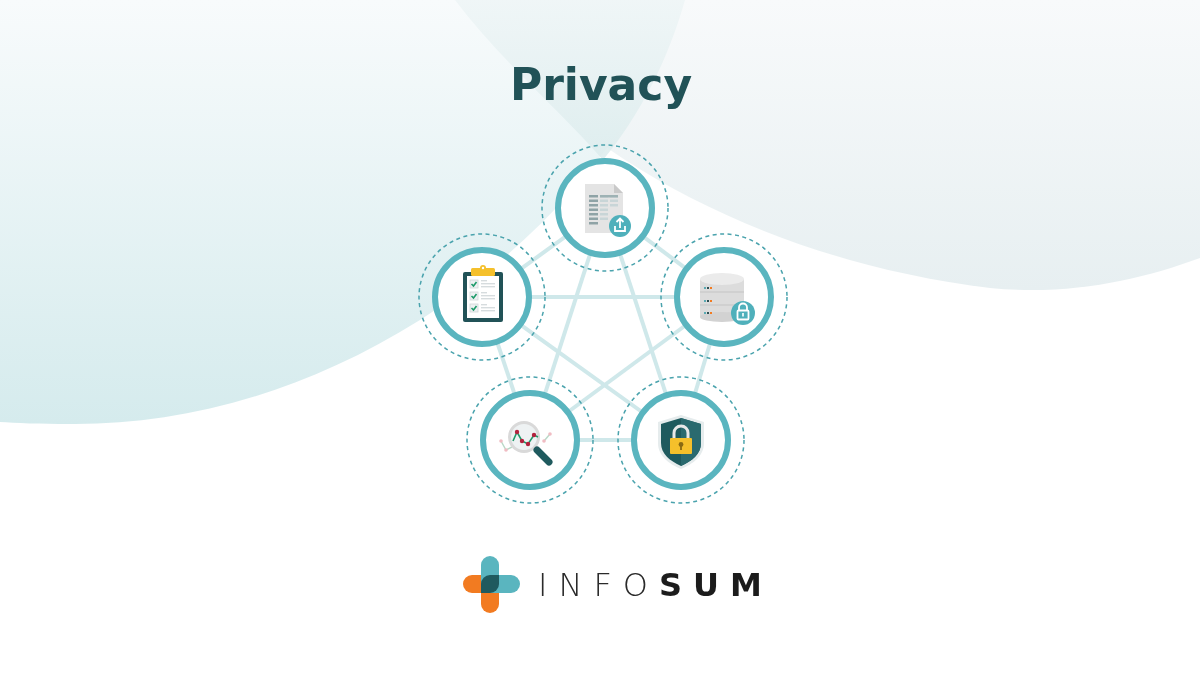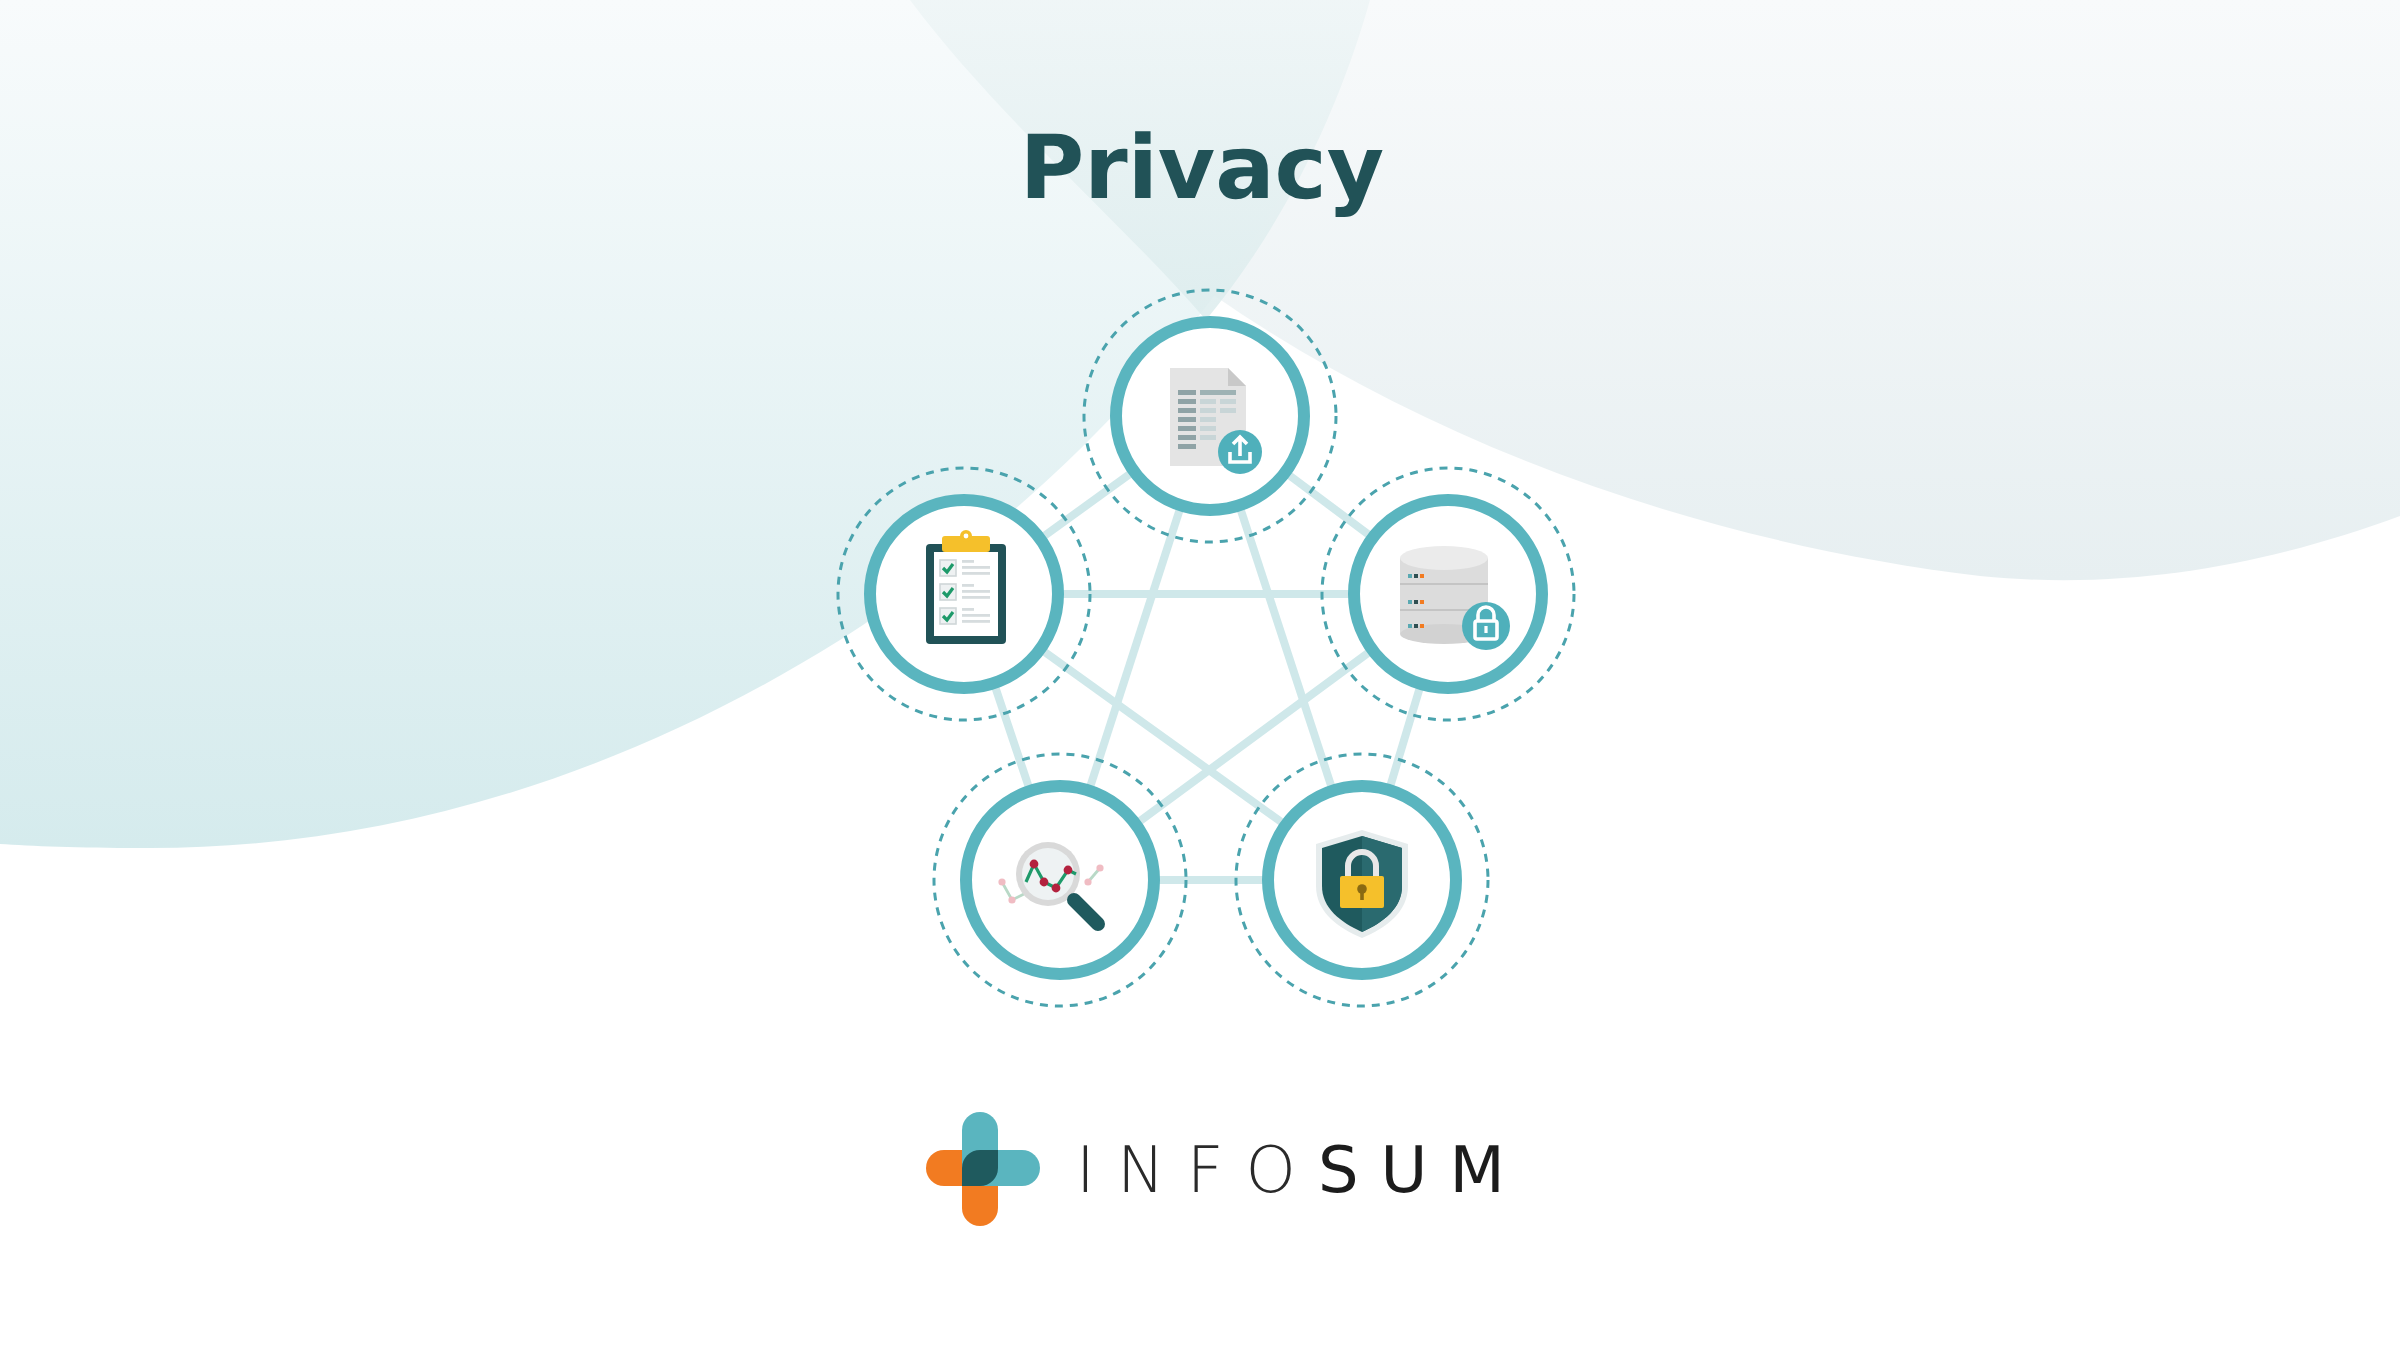--- a/index.html
+++ b/index.html
@@ -21,21 +21,21 @@
       position: absolute; left: 462px; top: 554px; height: 62px;
       display: flex; align-items: center;
     }
     .logo-mark { width: 60px; height: 60px; }
     .logo-text {
       margin-left: 16px; font-family: "DejaVu Sans", sans-serif;
       font-size: 32px; letter-spacing: 11px; color: #1c1c1c;
       display: flex; align-items: center;
     }
     .logo-light { font-weight: 200; font-family: "DejaVu Sans", sans-serif; color: #2a2a2a; -webkit-text-stroke: 0; }
-    .logo-bold { font-weight: normal; }
+    .logo-bold { font-weight: bold; }
   </style>
 </head>
 <body>
 
 <svg class="bg" viewBox="0 0 1200 675" xmlns="http://www.w3.org/2000/svg">
   <defs>
     <linearGradient id="gl" x1="0" y1="0" x2="0" y2="1">
       <stop offset="0" stop-color="#f8fbfc"></stop>
       <stop offset="1" stop-color="#d5ebed"></stop>
     </linearGradient>

